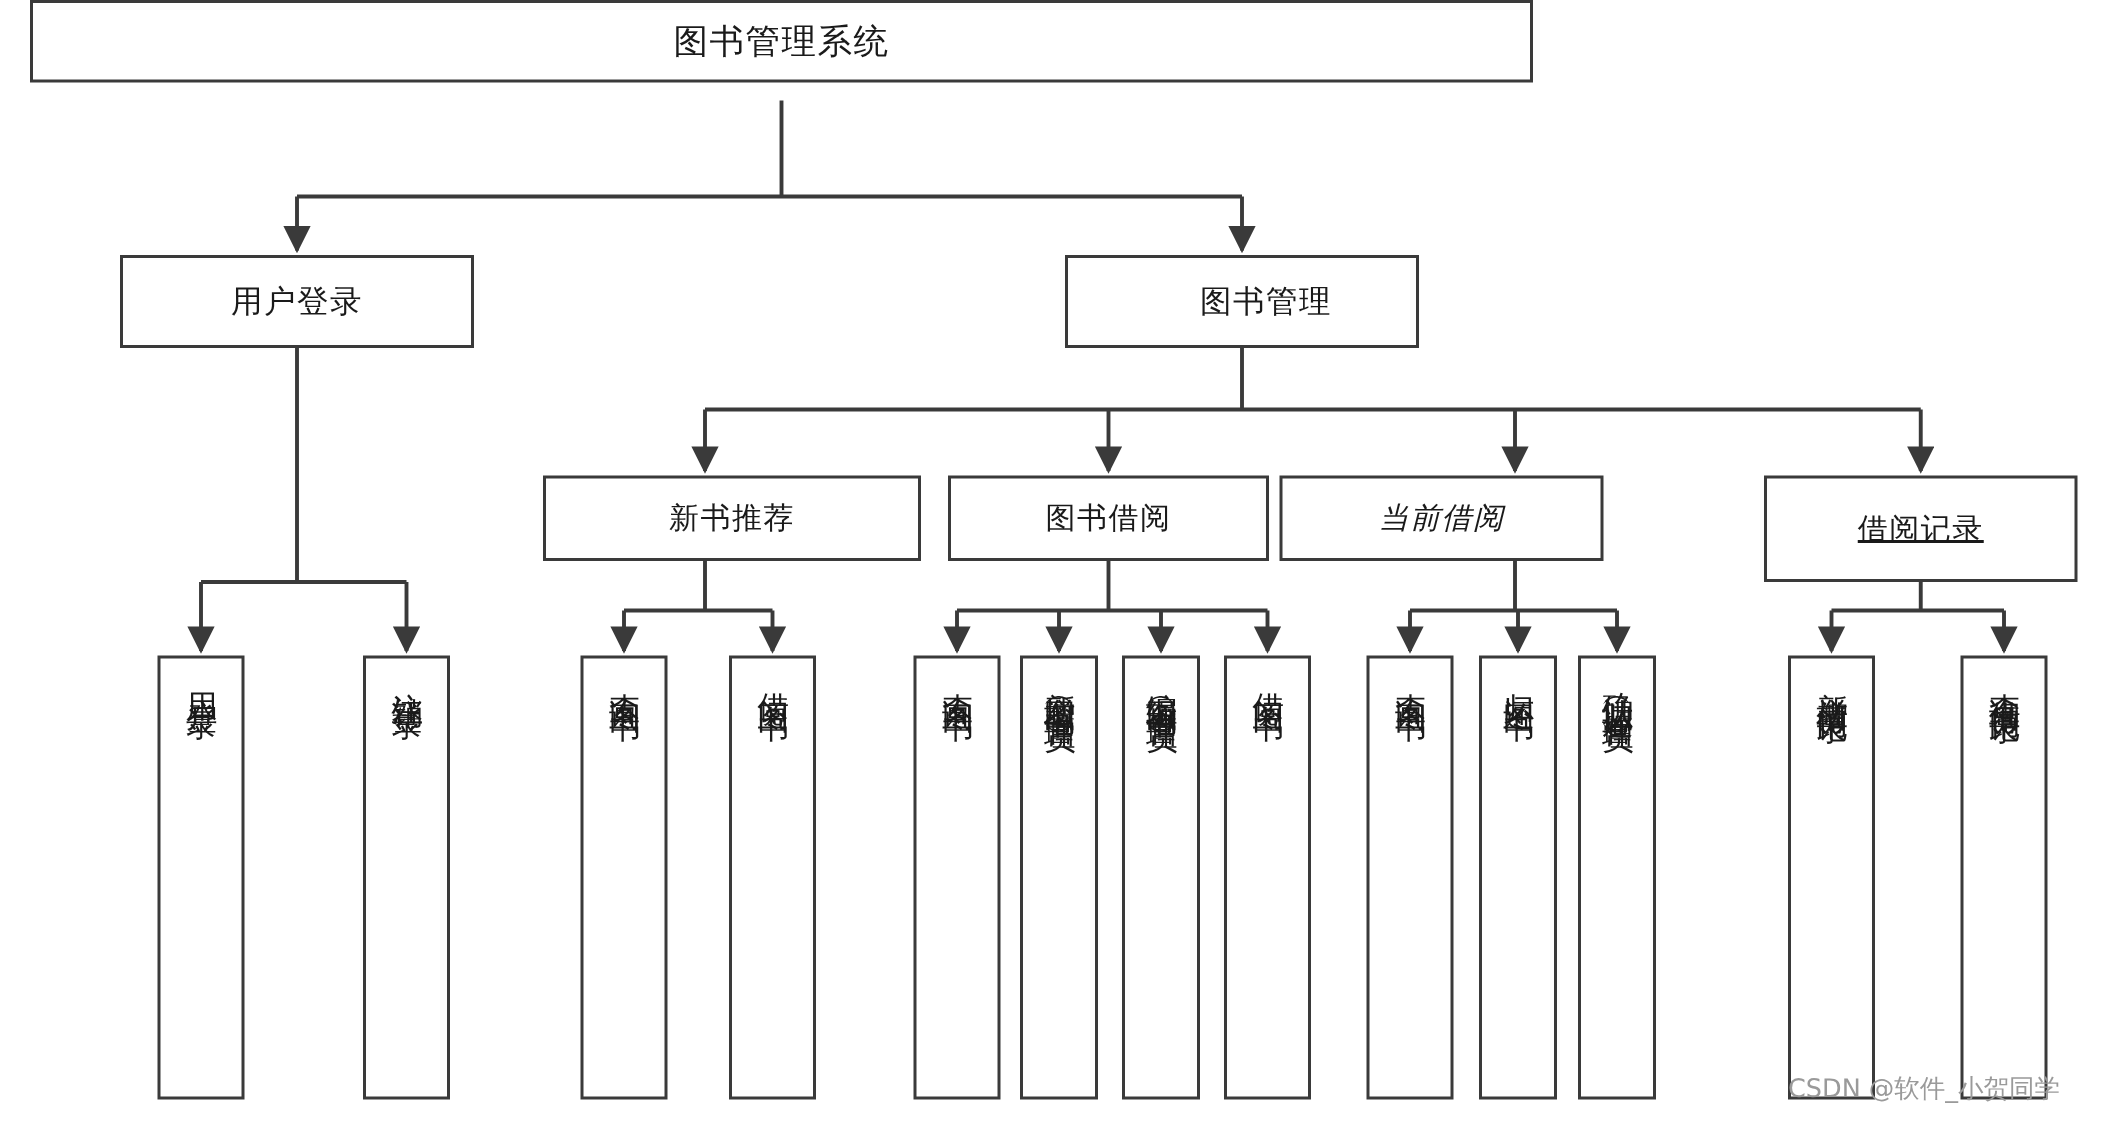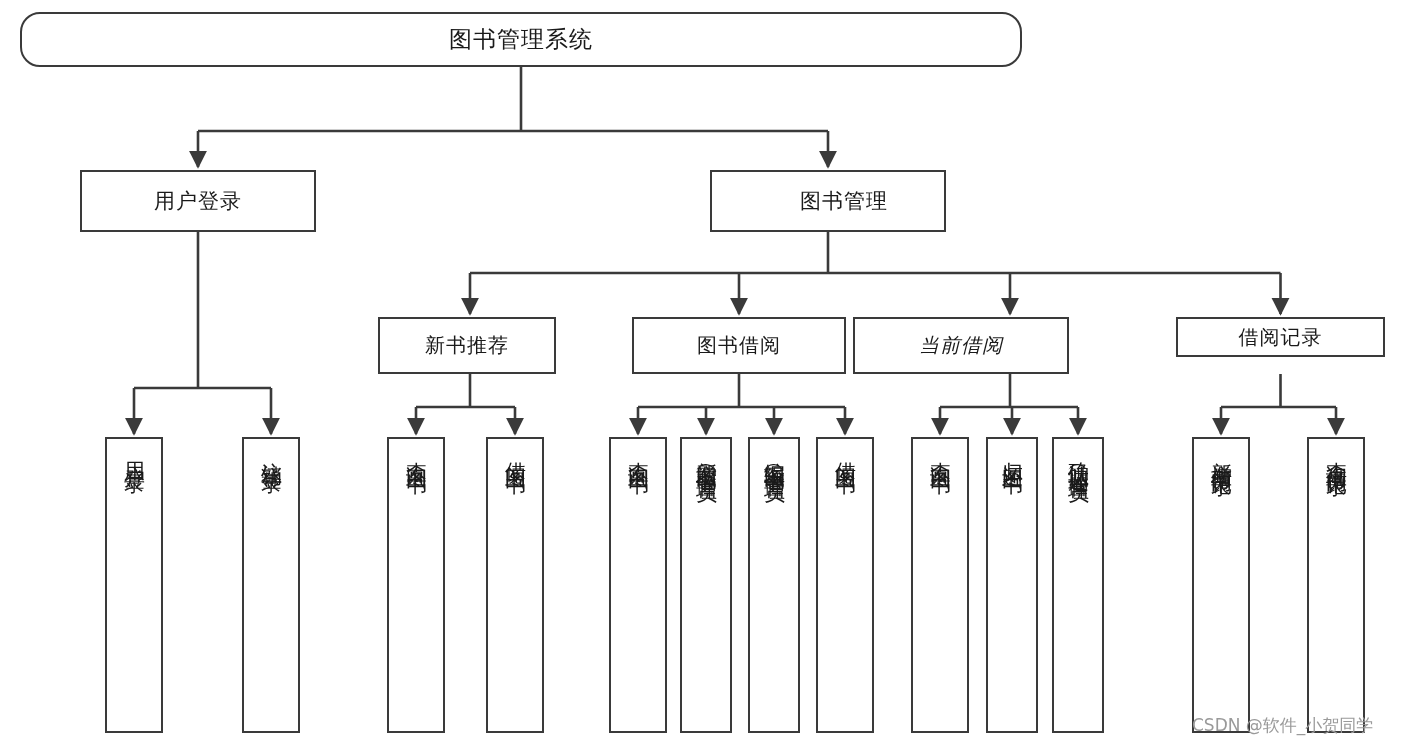--- a/index.html
+++ b/index.html
@@ -120,39 +120,39 @@
         <path d="M 1012 407 L 1012 434" marker-end="url(#arrow)"></path>
         <path d="M 1078 407 L 1078 434" marker-end="url(#arrow)"></path>
         <path d="M 1280.5 374 L 1280.5 407"></path>
         <path d="M 1221 407 L 1336 407"></path>
         <path d="M 1221 407 L 1221 434" marker-end="url(#arrow)"></path>
         <path d="M 1336 407 L 1336 434" marker-end="url(#arrow)"></path>
       </g>
   </svg>
 
   <div id="nodes-layer">
-      <div class="node root" style="left: 20px; top: 12px; width: 1002px; height: 55px; border-radius: 20px;">
+      <div class="node root" style="left: 20px; top: 0; width: 1002px; height: 55px;">
         <span>图书管理系统</span>
       </div>
       <div class="node lvl1" style="left: 80px; top: 170px; width: 236px; height: 62px;">
         <span>用户登录</span>
       </div>
       <div class="node lvl1" style="left: 710px; top: 170px; width: 236px; height: 62px; padding-left: 32px;">
         <span>图书管理</span>
       </div>
-      <div class="node lvl2" style="left: 378px; top: 317px; width: 178px; height: 57px;">
+      <div class="node lvl2" style="left: 362px; top: 317px; width: 252px; height: 57px;">
         <span>新书推荐</span>
       </div>
       <div class="node lvl2" style="left: 632px; top: 317px; width: 214px; height: 57px; justify-content: center;">
         <span>图书借阅</span>
       </div>
       <div class="node lvl2" style="left: 853px; top: 317px; width: 216px; height: 57px; font-style: italic;">
         <span>当前借阅</span>
       </div>
-      <div class="node lvl2" style="left: 1176px; top: 317px; width: 209px; height: 40px;">
+      <div class="node lvl2" style="left: 1176px; top: 317px; width: 209px; height: 71px; text-decoration: underline;">
         <span>借阅记录</span>
       </div>
       <div class="node leaf" style="left: 105px; top: 437px; width: 58px; height: 296px;">
         <span class="vtext">用户登录</span>
       </div>
       <div class="node leaf" style="left: 242px; top: 437px; width: 58px; height: 296px;">
         <span class="vtext">注销登录</span>
       </div>
       <div class="node leaf" style="left: 387px; top: 437px; width: 58px; height: 296px;">
         <span class="vtext">查询图书</span>

